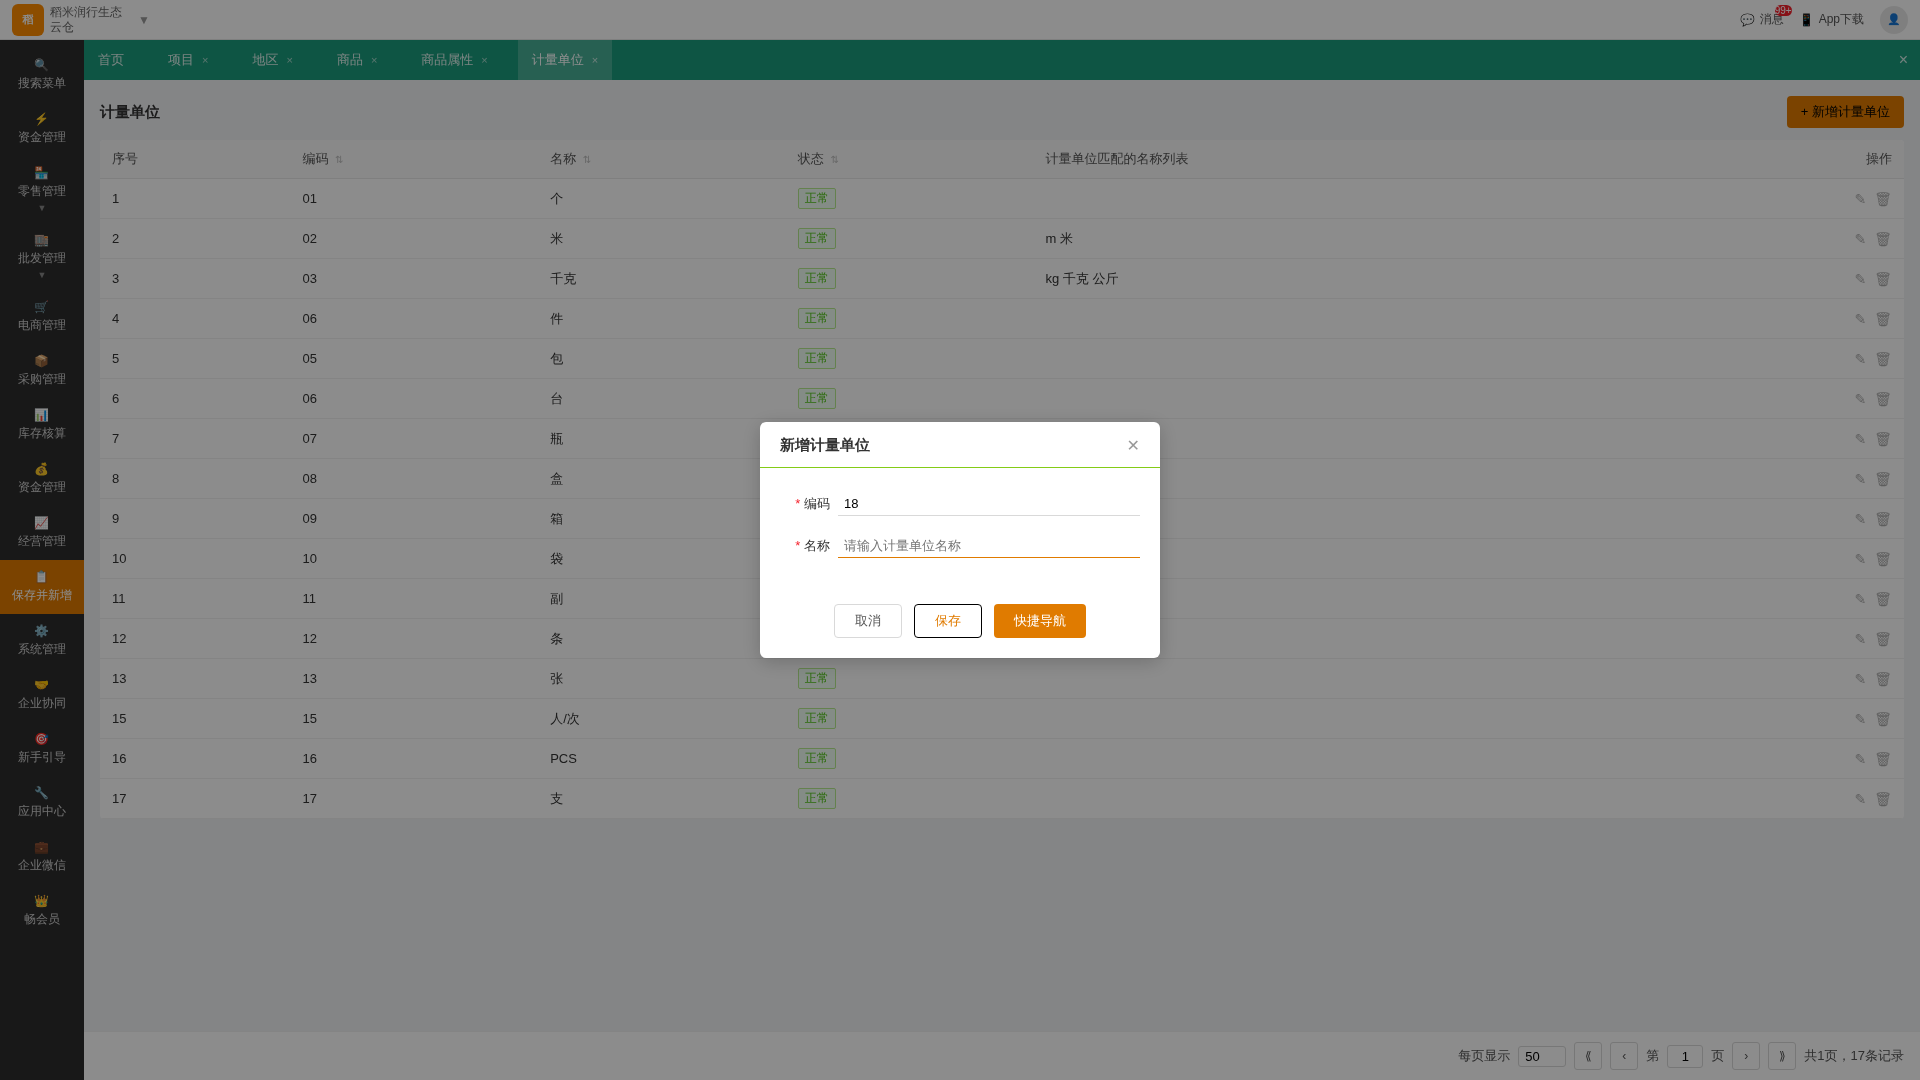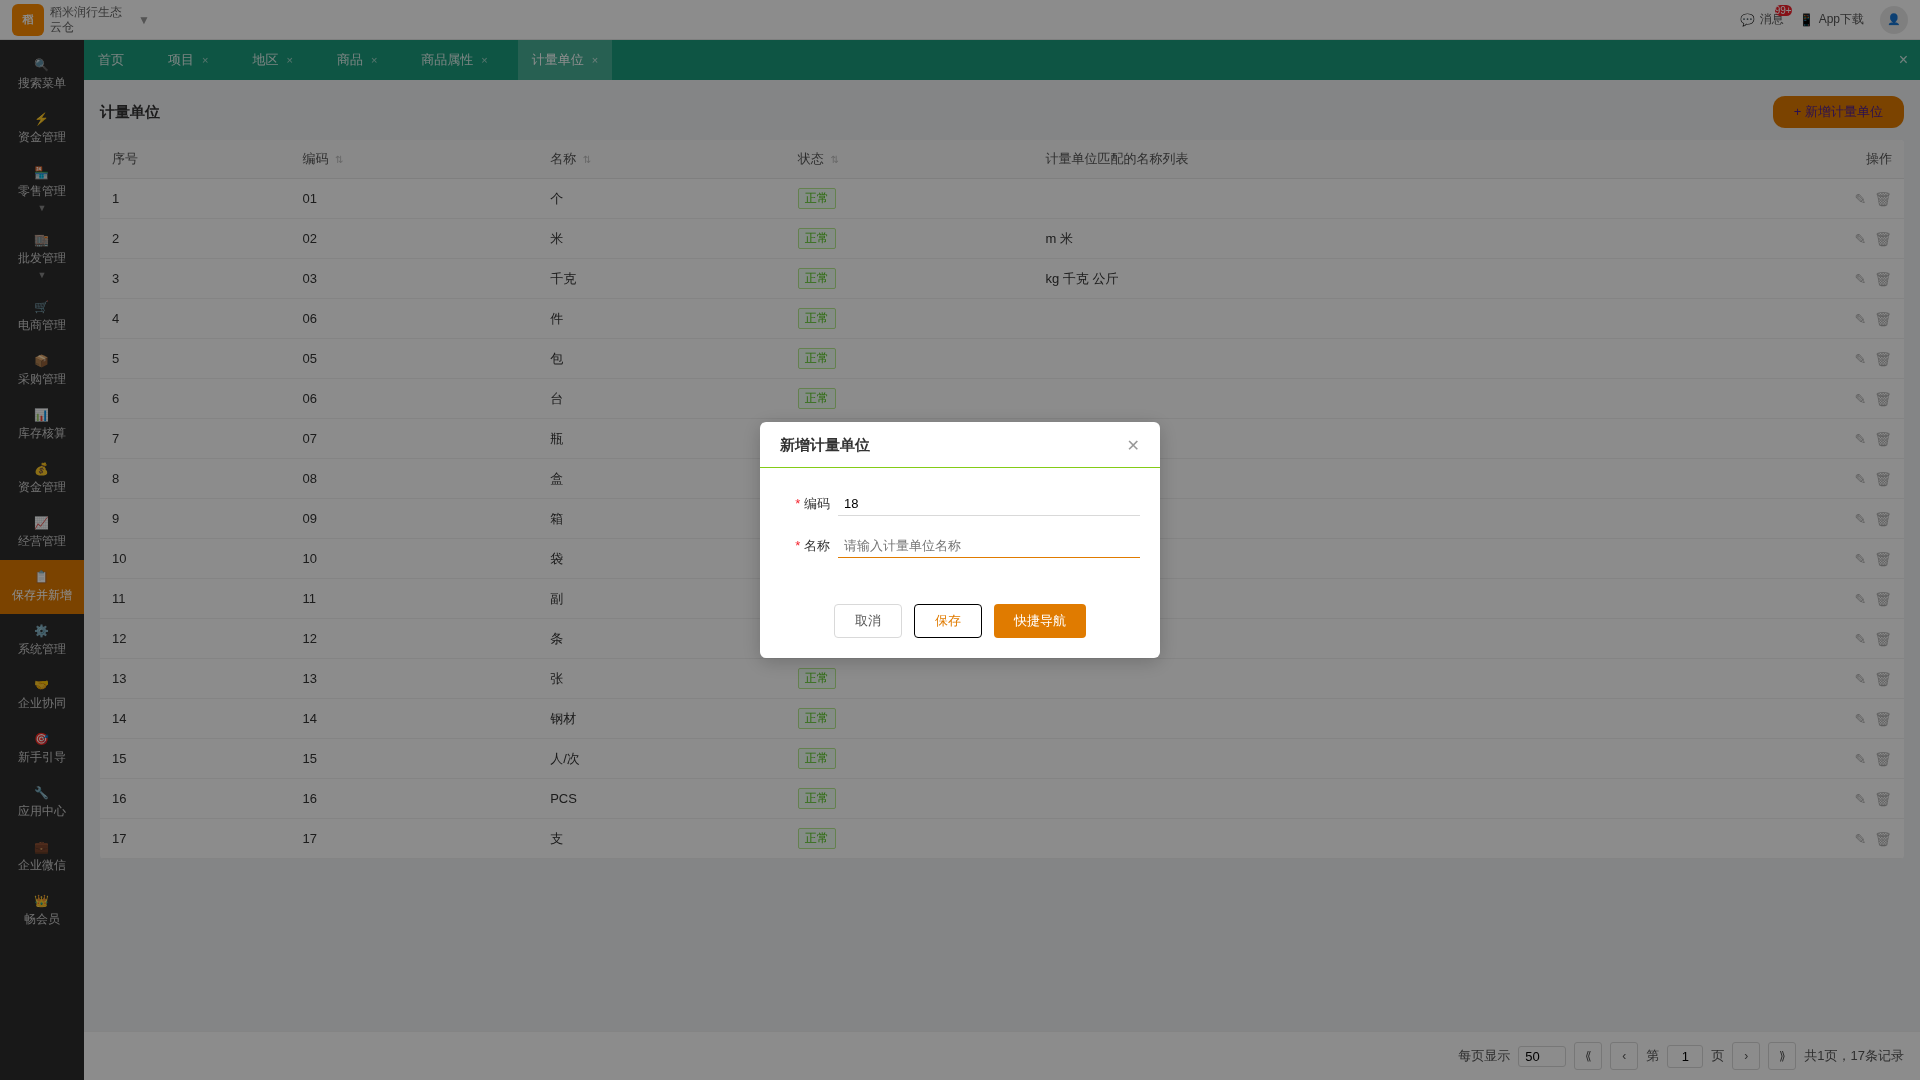--- a/index.html
+++ b/index.html
@@ -150,24 +150,24 @@
 
     .page-header {
       display: flex;
       align-items: center;
       justify-content: space-between;
       margin-bottom: 12px;
     }
     .page-title { font-size: 15px; font-weight: bold; color: #333; }
     .add-btn {
       background: #e07b00;
-      color: #4c1d95;
+      color: #000000;
       border: none;
-      padding: 7px 21px;
-      border-radius: 12px;
+      padding: 7px 14px;
+      border-radius: 4px;
       cursor: pointer;
       font-size: 13px;
     }
 
     
     .table-wrap {
       background: #fff;
       border-radius: 4px;
       overflow: hidden;
     }
@@ -652,33 +652,20 @@
       <td><span class="status-tag">正常</span></td>
       <td></td>
       <td style="text-align:right;">
         <div class="action-icons" style="justify-content:flex-end;">
           <span class="action-icon" title="编辑">✎</span>
           <span class="action-icon" title="删除">🗑</span>
         </div>
       </td>
     </tr>
               <tr>
-      <td>14</td>
-      <td>14</td>
-      <td>钢材</td>
-      <td><span class="status-tag">正常</span></td>
-      <td></td>
-      <td style="text-align:right;">
-        <div class="action-icons" style="justify-content:flex-end;">
-          <span class="action-icon" title="编辑">✎</span>
-          <span class="action-icon" title="删除">🗑</span>
-        </div>
-      </td>
-    </tr>
-              <tr>
       <td>15</td>
       <td>15</td>
       <td>人/次</td>
       <td><span class="status-tag">正常</span></td>
       <td></td>
       <td style="text-align:right;">
         <div class="action-icons" style="justify-content:flex-end;">
           <span class="action-icon" title="编辑">✎</span>
           <span class="action-icon" title="删除">🗑</span>
         </div>

